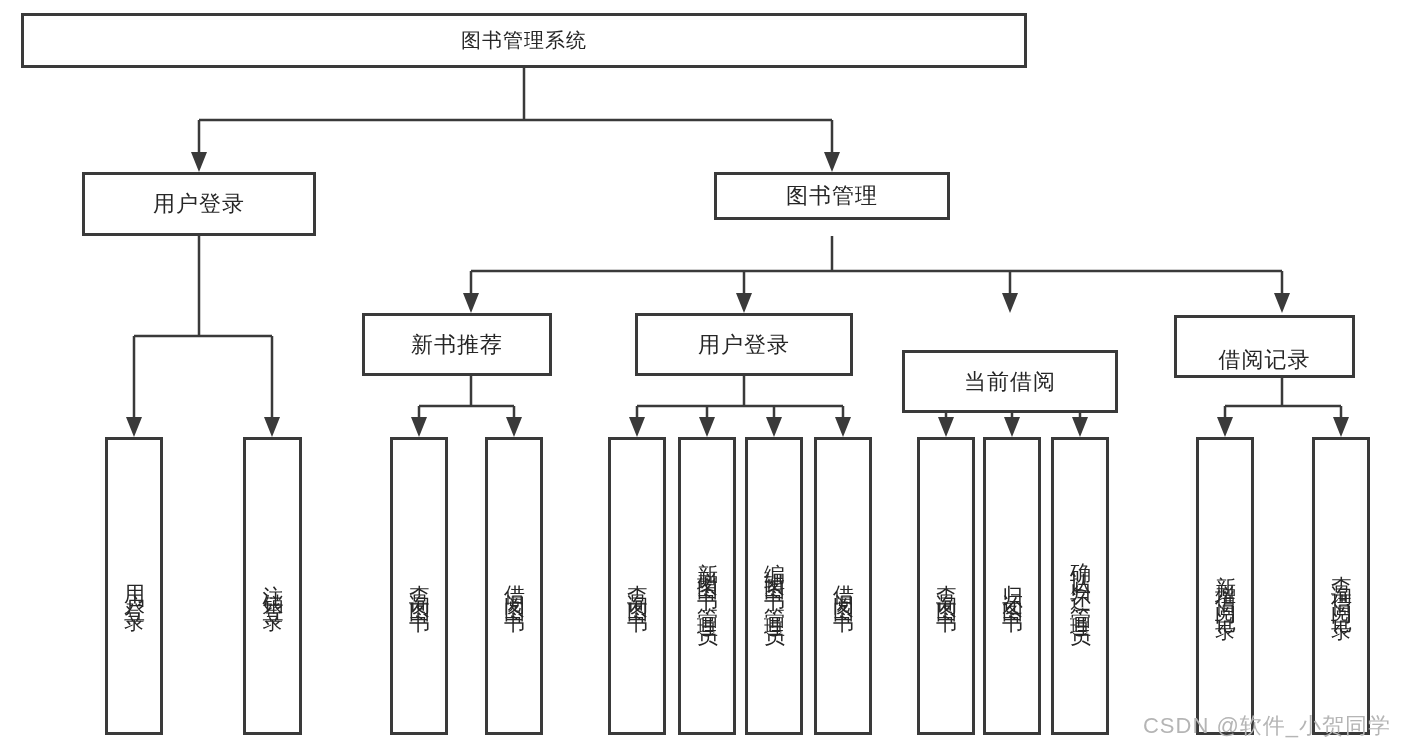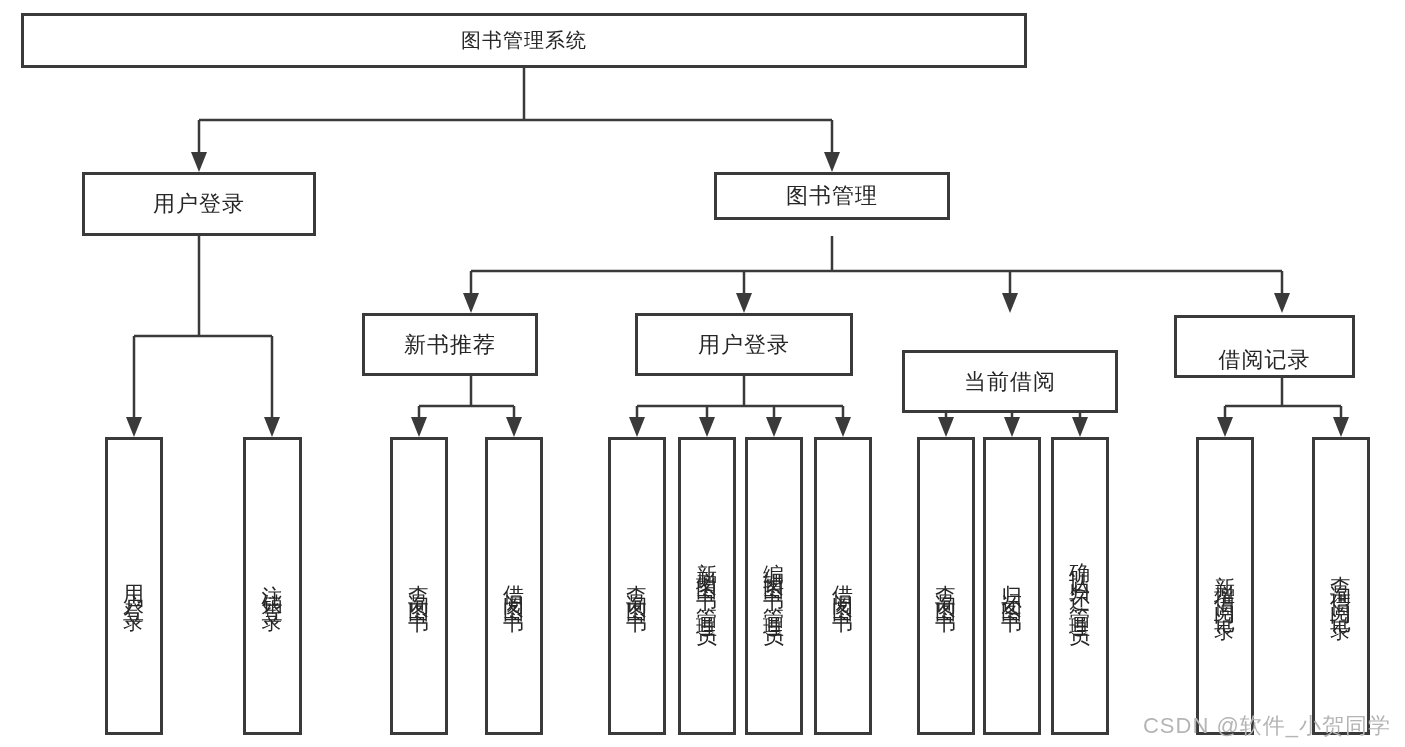--- a/index.html
+++ b/index.html
@@ -26,20 +26,21 @@
   .wire { stroke: var(--line); stroke-width: 2.5; fill: none; }
   .arrow { fill: var(--line); stroke: none; }
   .node {
     position: absolute;
     border: 3px solid var(--line);
     background: var(--background);
     display: flex;
     align-items: center;
     justify-content: center;
     color: var(--text);
+    font-family: Liberation Serif, serif;
   }
   .node.h span {
     font-size: 22px;
     letter-spacing: 1px;
     white-space: nowrap;
   }
   .node.title span {
     font-size: 20px;
     letter-spacing: 1px;
     white-space: nowrap;
@@ -101,21 +102,21 @@
     <span>图书管理系统</span>
   </div>
 
   <div class="node h" style="left:82px; top:172px; width:234px; height:64px;">
     <span>用户登录</span>
   </div>
   <div class="node h" style="left:714px; top:172px; width:236px; height:48px;">
     <span>图书管理</span>
   </div>
 
-  <div class="node h" style="left:362px; top:313px; width:176px; height:63px;">
+  <div class="node h" style="left:362px; top:313px; width:190px; height:63px;">
     <span>新书推荐</span>
   </div>
   <div class="node h" style="left:635px; top:313px; width:218px; height:63px;">
     <span>用户登录</span>
   </div>
   <div class="node h" style="left:902px; top:313px; width:216px; height:63px;margin-top:37px;">
     <span>当前借阅</span>
   </div>
   <div class="node h" style="left:1174px; top:315px; width:181px; height:63px;align-items:flex-end;">
     <span>借阅记录</span>

